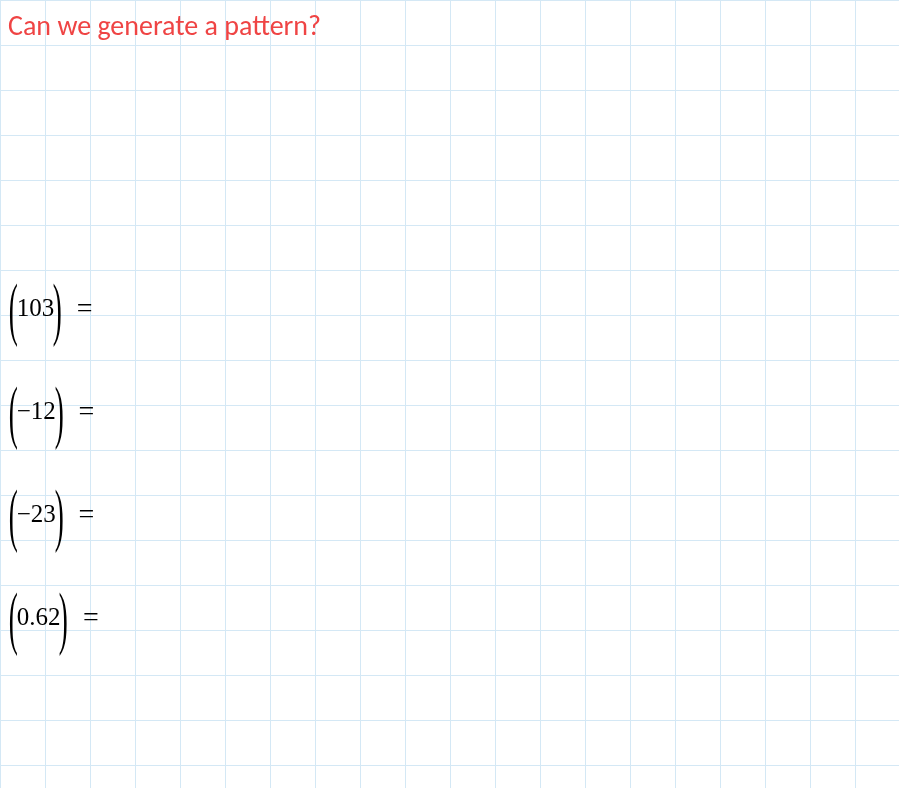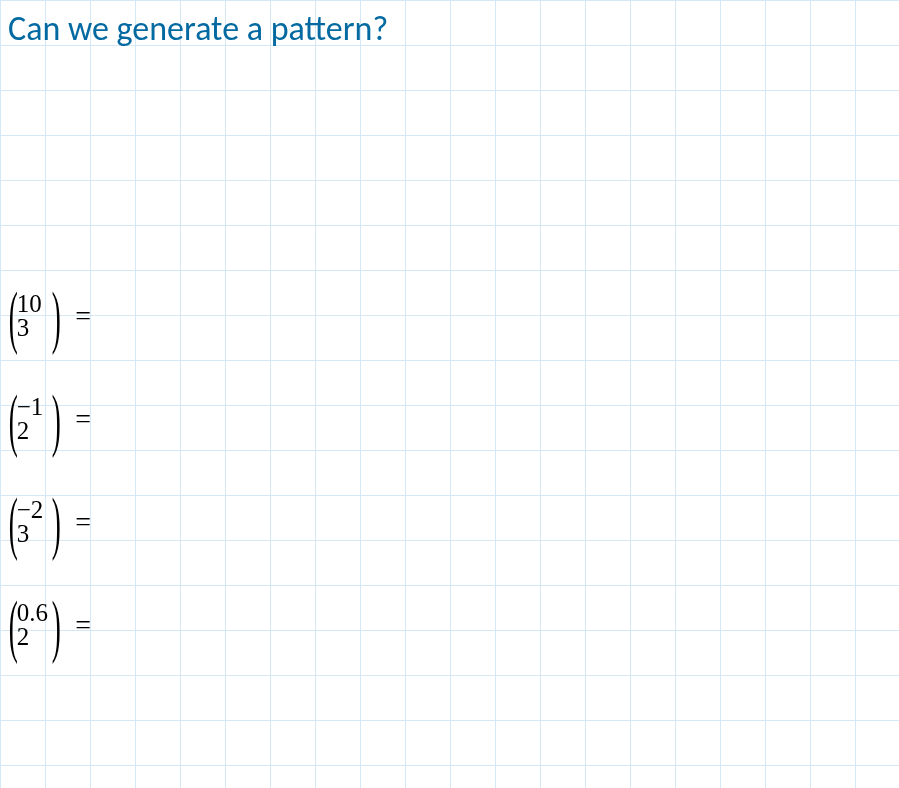--- a/index.html
+++ b/index.html
@@ -17,22 +17,22 @@
       background-size: 45px 45px;
       background-position: 0 0;
       font-family: 'Calibri', 'Segoe UI', Arial, sans-serif;
       position: relative;
       overflow: hidden;
     }
     .heading {
       position: absolute;
       top: 8px;
       left: 8px;
-      font-size: 34px;
-      color: #0369a1;
+      font-size: 28px;
+      color: #ef4444;
       font-weight: 400;
     }
     .equation-row {
       position: absolute;
       left: 8px;
       display: flex;
       align-items: center;
       font-family: 'Cambria Math', 'Times New Roman', serif;
       font-size: 28px;
       color: #000000;
@@ -50,22 +50,22 @@
       font-family: 'Cambria Math', 'Times New Roman', serif;
       display: inline-block;
       transform: scaleY(2.2) scaleX(0.85);
       transform-origin: center;
       font-size: 32px;
       line-height: 1;
       font-weight: 400;
     }
     .stack {
       display: inline-flex;
-      flex-direction: column;
-      align-items: flex-start;
+      flex-direction: row;
+      align-items: center;
       line-height: 0.95;
       font-size: 25px;
       margin: 0 -2px;
       min-width: 36px;
     }
     .stack span {
       display: block;
       text-align: center;
     }
     .equals {

